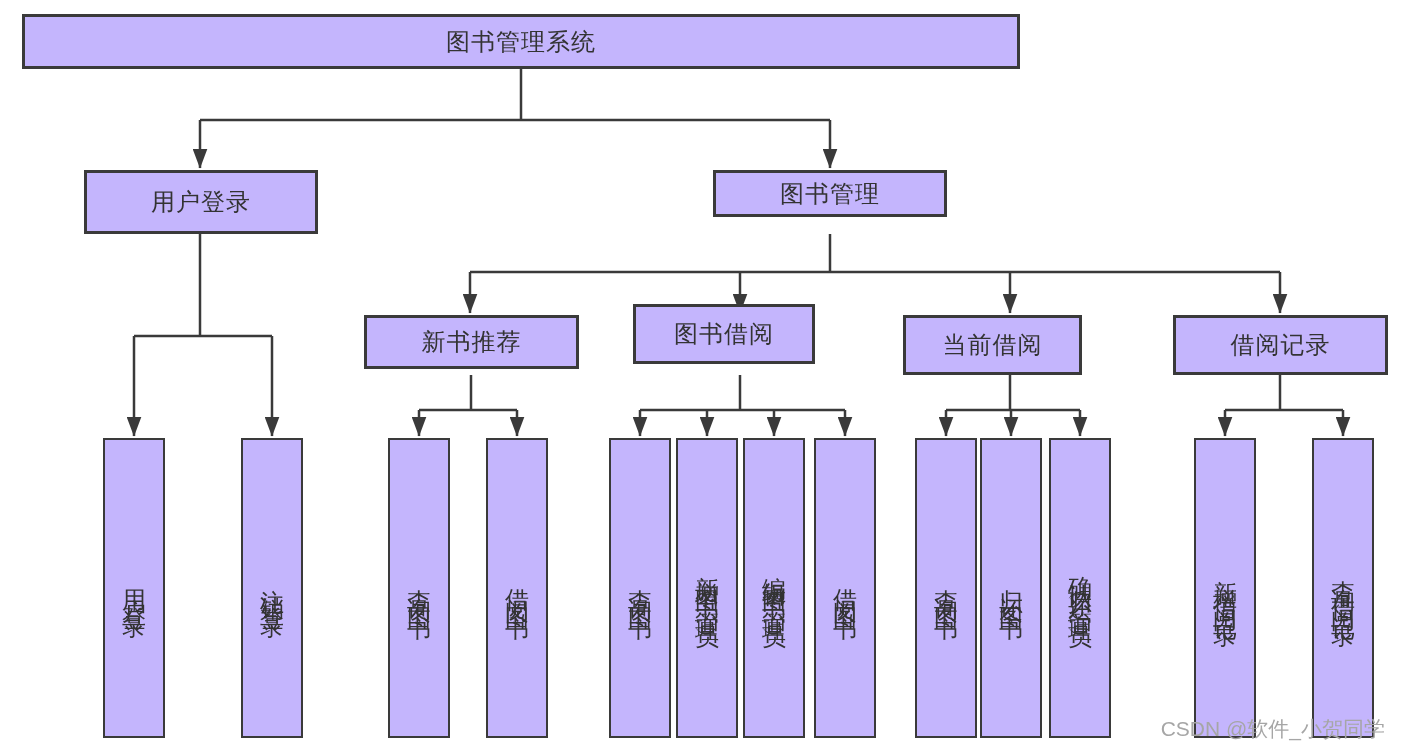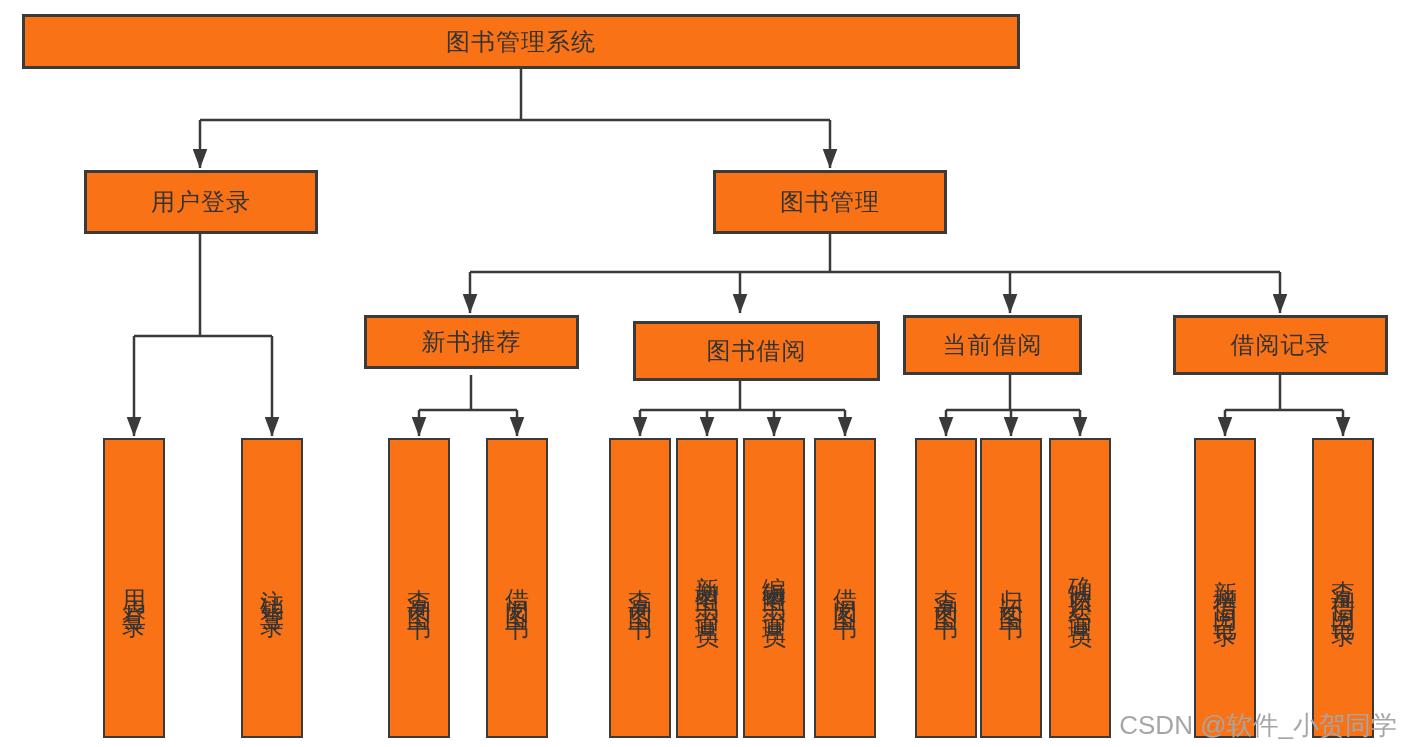--- a/index.html
+++ b/index.html
@@ -15,21 +15,21 @@
     width:1405px;height:747px;
     background:var(--bg);
     font-family:"Liberation Sans", sans-serif;
     overflow:hidden;
   }
   #wires{position:absolute;left:0;top:0;width:1405px;height:747px;}
   .cn{stroke:var(--line);stroke-width:2.5;fill:none;}
   .arrowhead{fill:var(--line);}
   .box{
     position:absolute;
-    background:#f97316;
+    background:#c4b5fd;
     border:3px solid var(--border);
     box-sizing:border-box;
     display:flex;
     align-items:center;
     justify-content:center;
   }
   .branch .hlabel{
     font-size:24px;
     color:var(--text);
     white-space:nowrap;
@@ -43,22 +43,22 @@
     writing-mode:vertical-lr;
     text-orientation:mixed;
     font-size:24px;
     color:var(--text);
     letter-spacing:9px;
     line-height:1;
   }
   .leaf .vlabel.tight{letter-spacing:7px;}
   .watermark{
     position:absolute;
-    right:8px;bottom:4px;
-    font-size:26px;
+    right:20px;bottom:4px;
+    font-size:21px;
     color:var(--watermark);
     white-space:nowrap;
   }
 </style>
 </head>
 <body>
 
 <div id="canvas">
 
   <svg id="wires" viewBox="0 0 1405 747" xmlns="http://www.w3.org/2000/svg">
@@ -123,28 +123,28 @@
     </g>
   </svg>
 
   <div class="box branch" style="left:22px;top:14px;width:998px;height:55px">
     <span class="hlabel">图书管理系统</span>
   </div>
 
   <div class="box branch" style="left:84px;top:170px;width:234px;height:64px">
     <span class="hlabel">用户登录</span>
   </div>
-  <div class="box branch" style="left:713px;top:170px;width:234px;height:64px">
+  <div class="box branch" style="left:713px;top:170px;width:234px;height:47px">
     <span class="hlabel">图书管理</span>
   </div>
 
   <div class="box branch" style="left:364px;top:315px;width:215px;height:54px">
     <span class="hlabel">新书推荐</span>
   </div>
-  <div class="box branch" style="left:633px;top:321px;width:247px;height:60px">
+  <div class="box branch" style="left:633px;top:304px;width:182px;height:60px">
     <span class="hlabel">图书借阅</span>
   </div>
   <div class="box branch" style="left:903px;top:315px;width:179px;height:60px">
     <span class="hlabel">当前借阅</span>
   </div>
   <div class="box branch" style="left:1173px;top:315px;width:215px;height:60px">
     <span class="hlabel">借阅记录</span>
   </div>
 
   <div class="box leaf" style="left:103px">

